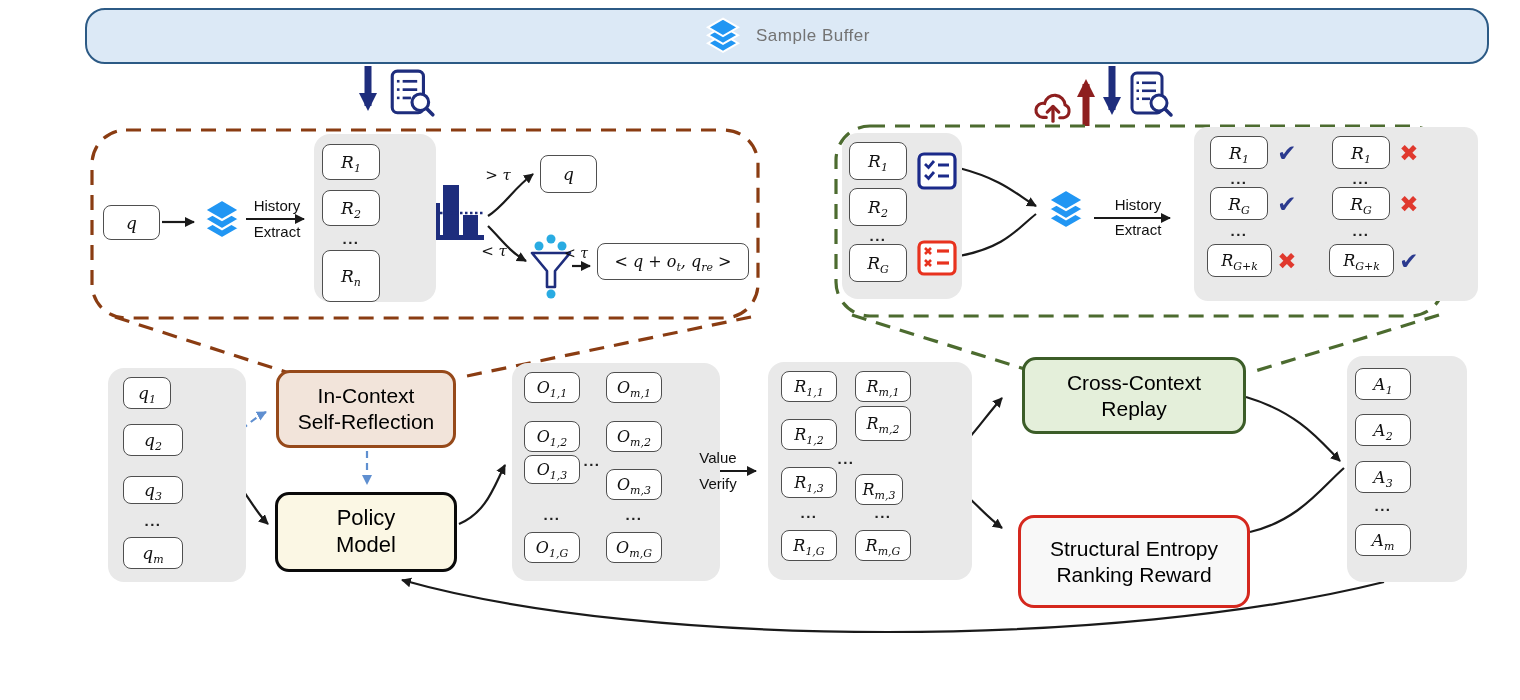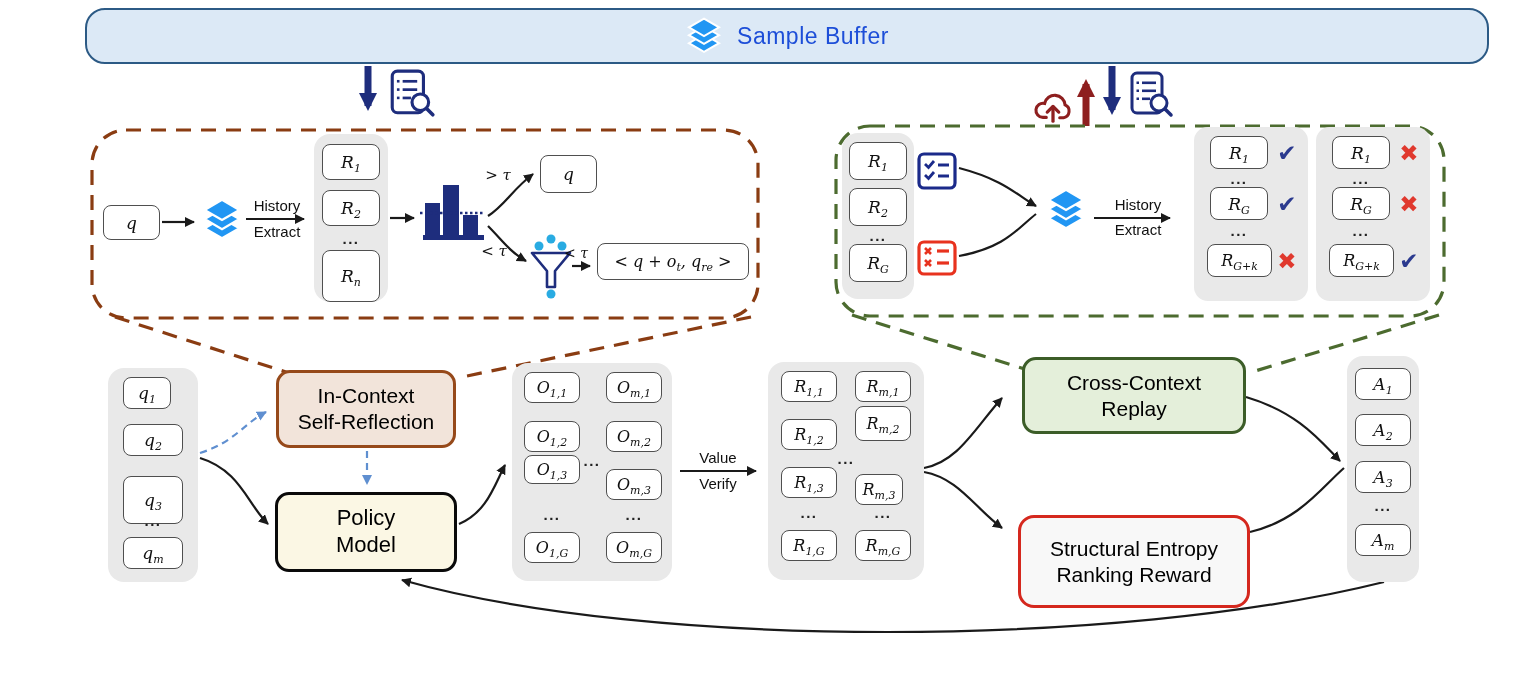--- a/index.html
+++ b/index.html
@@ -3,22 +3,22 @@
 <meta charset="utf-8">
 <style>
   html,body{margin:0;padding:0;background:#fff;}
   .canvas{position:relative;width:1520px;height:700px;background:#ffffff;overflow:hidden;
           font-family:"Liberation Sans",sans-serif;}
   .abs{position:absolute;}
   .svglayer{position:absolute;left:0;top:0;z-index:0;}
   .fg{z-index:1;}
   .banner{left:85px;top:8px;width:1404px;height:56px;background:#dce9f6;border:2.5px solid #2c5a85;
           border-radius:20px;display:flex;align-items:center;justify-content:center;gap:14px;box-sizing:border-box;}
-  .banner-title{font-size:23px;color:#1d4ed8;letter-spacing:.5px;}
-  .gray-stack{position:absolute;background:#e9e9e9;border-radius:16px;}
+  .banner-title{font-size:17px;color:#737373;letter-spacing:.5px;}
+  .gray-stack{position:absolute;background:#e9e9e9;border-radius:16px;padding-left:48px;}
   .node{position:absolute;background:#fff;border:1.4px solid #4f4f4f;border-radius:8px;
         display:flex;align-items:center;justify-content:center;box-sizing:border-box;}
   .math{font-family:"DejaVu Serif",serif;font-style:italic;font-size:17px;color:#101010;}
   .math sub{font-size:11px;line-height:0;}
   .math-sm{font-family:"DejaVu Serif",serif;font-style:italic;font-size:15px;color:#101010;}
   .dots{position:absolute;display:flex;align-items:center;justify-content:center;
         font-weight:700;font-size:15px;letter-spacing:1.5px;color:#222;}
   .lbl{position:absolute;text-align:center;font-size:15px;color:#101010;}
   .bigbox{position:absolute;display:flex;flex-direction:column;align-items:center;justify-content:center;
           border-radius:14px;box-sizing:border-box;text-align:center;line-height:1.22;font-size:21px;color:#000;}
@@ -266,21 +266,21 @@
     <div class="mark pass" style="left:78px;top:117px;width:30px;height:33px">✔</div>
   </div>
 
   <div class="gray-stack fg" style="left:108px;top:368px;width:90px;height:214px">
     <div class="node" style="left:15px;top:9px;width:48px;height:32px">
         <span class="math">q<sub>1</sub></span>
       </div>
     <div class="node" style="left:15px;top:56px;width:60px;height:32px">
         <span class="math">q<sub>2</sub></span>
       </div>
-    <div class="node" style="left:15px;top:108px;width:60px;height:48px">
+    <div class="node" style="left:15px;top:108px;width:60px;height:28px">
         <span class="math">q<sub>3</sub></span>
       </div>
     <div class="dots" style="left:15px;top:143px;width:60px;height:18px">...</div>
     <div class="node" style="left:15px;top:169px;width:60px;height:32px">
         <span class="math">q<sub>m</sub></span>
       </div>
   </div>
 
   <div class="bigbox policy fg" style="left:275px;top:492px;width:182px;height:80px;font-size:22px">
     <span>Policy</span>

